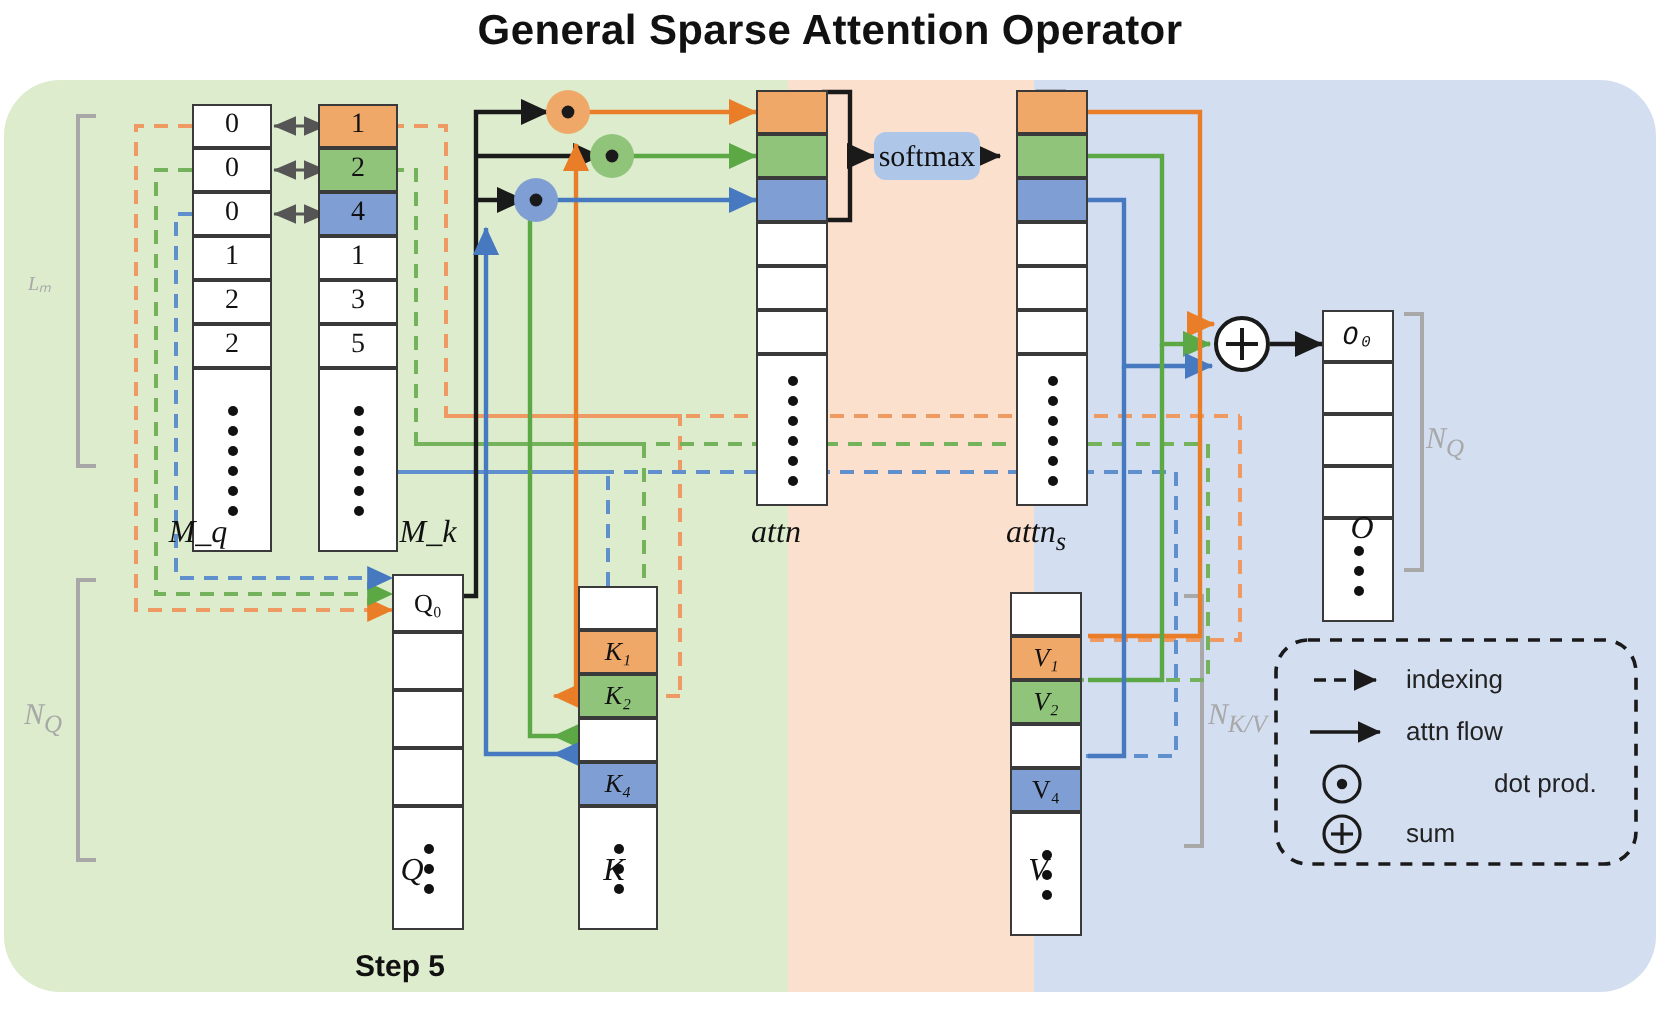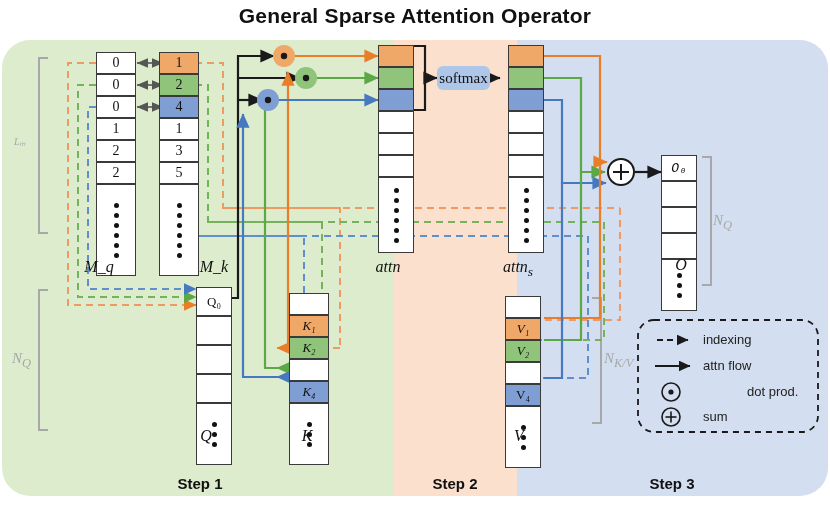--- a/index.html
+++ b/index.html
@@ -342,22 +342,20 @@
   <div class="mathlabel" style="left:358px; top:258px; width:60px; text-align:center; font-size:16px;"><span>attn</span></div>
   <div class="mathlabel" style="left:488px; top:258px; width:60px; text-align:center; font-size:16px;"><span id="attns-name">attn<sub>s</sub></span></div>
   <div class="mathlabel" style="left:498px; top:427px; width:42px; text-align:center; font-size:16px;"><span>V</span></div>
   <div class="mathlabel" style="left:660px; top:256px; width:42px; text-align:center; font-size:16px;"><span>O</span></div>
 
   <div class="dimlabel" style="left:14px; top:134px; font-size:10px;"><span id="dim-lm">Lₘ</span></div>
   <div class="dimlabel" style="left:12px; top:350px; font-size:15px;"><span id="dim-nql">N<sub>Q</sub></span></div>
   <div class="dimlabel" style="left:713px; top:212px; font-size:15px;"><span id="dim-nqr">N<sub>Q</sub></span></div>
   <div class="dimlabel" style="left:604px; top:350px; font-size:15px;"><span id="dim-nkv">N<sub>K/V</sub></span></div>
 
-  <div class="steplabel" style="left:120px; top:475px; width:160px;">Step 1</div>
-  <div class="steplabel" style="left:375px; top:475px; width:160px;">Step 2</div>
-  <div class="steplabel" style="left:592px; top:475px; width:160px;">Step 3</div>
+  <div class="steplabel" style="left:120px; top:475px; width:160px;">Step 5</div>
 
   <div class="legtext" style="left:703px; top:332px;">indexing</div>
   <div class="legtext" style="left:703px; top:358px;">attn flow</div>
   <div class="legtext" style="left:703px; top:384px;margin-left:44px;">dot prod.</div>
   <div class="legtext" style="left:703px; top:409px;">sum</div>
 
 </div>
 
 </body></html>

